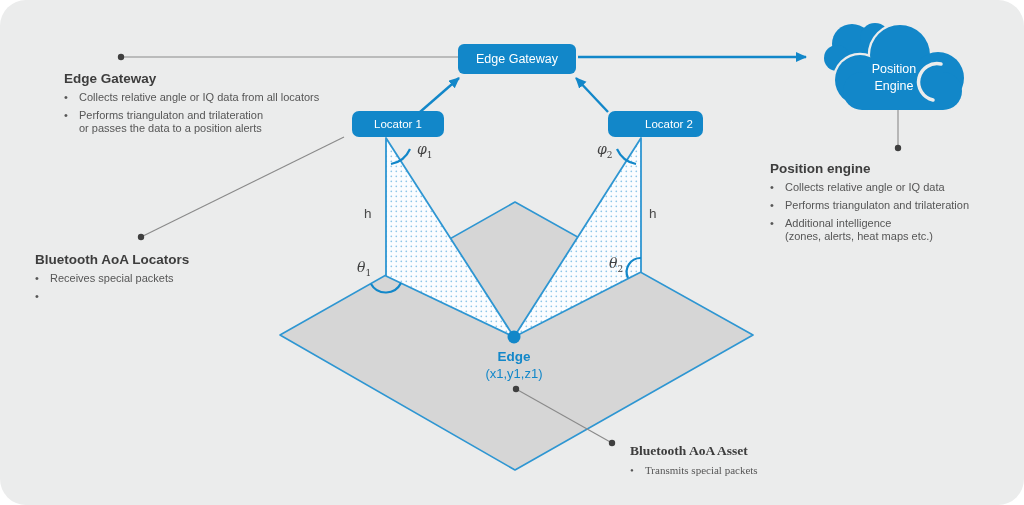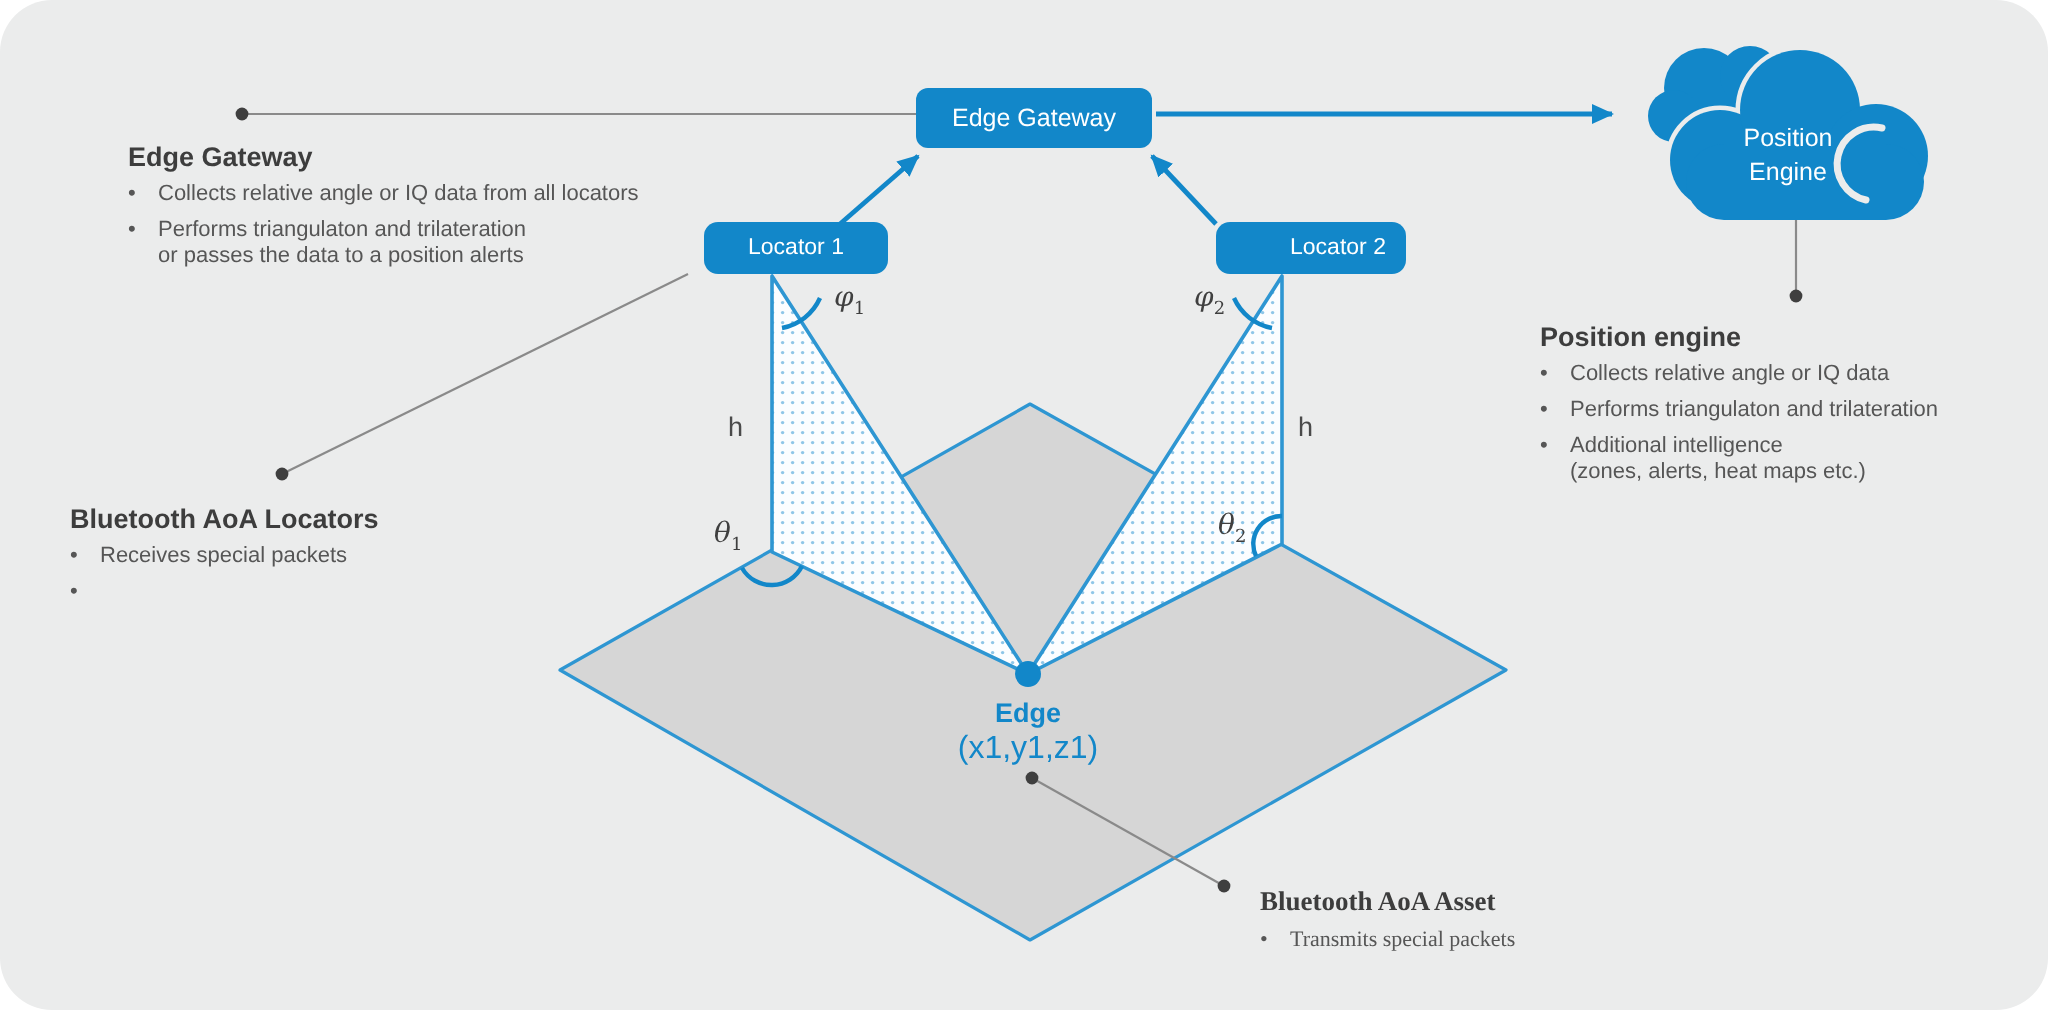--- a/index.html
+++ b/index.html
@@ -39,21 +39,21 @@
   .math sub{font-size:9px;font-style:normal;}
   .h-label{
     position:absolute;font-size:13.5px;color:#4a4a4a;
     font-family:"Liberation Sans",sans-serif;
   }
   
   .asset-label{
     position:absolute;text-align:center;color:#1287c9;
   }
   .asset-label .name{font-weight:bold;font-size:13.5px;display:block;}
-  .asset-label .coords{font-size:16px;display:block;margin-top:2px;}
+  .asset-label .coords{font-size:13px;display:block;margin-top:2px;}
 </style>
 </head>
 <body>
 
 <div id="stage">
 
   <svg id="diagram-svg" width="1024" height="505" viewBox="0 0 1024 505">
     <defs>
       <pattern id="beamDots" width="5" height="5" patternUnits="userSpaceOnUse">
         <rect width="5" height="5" fill="#fbfdff"></rect>

